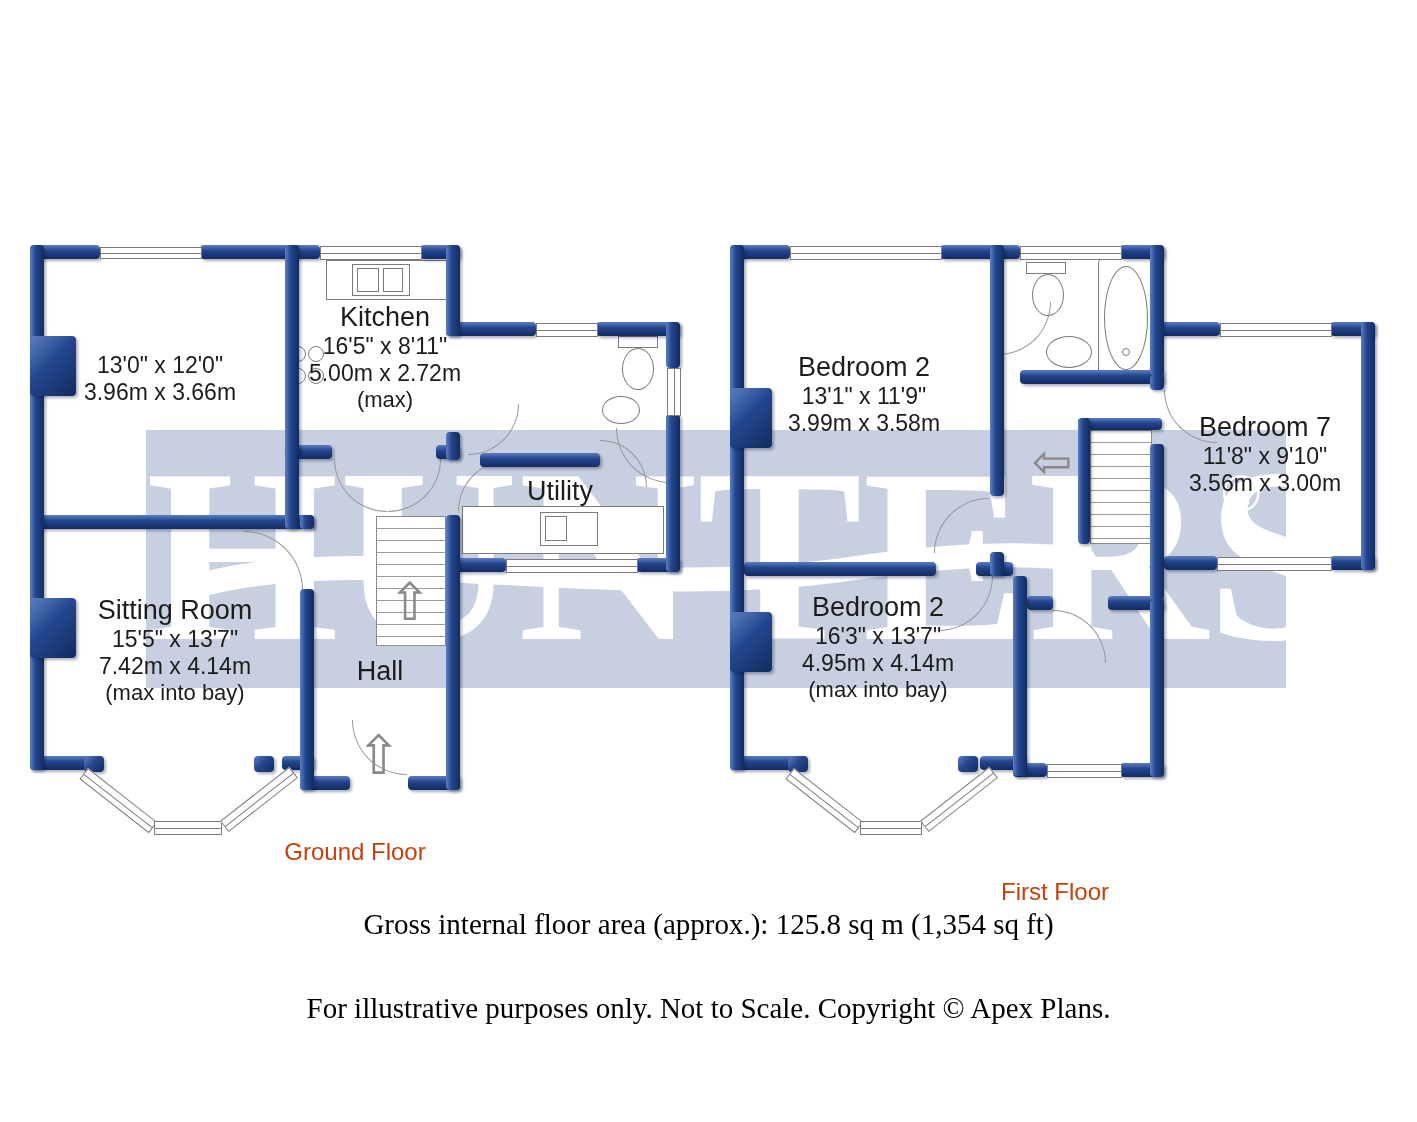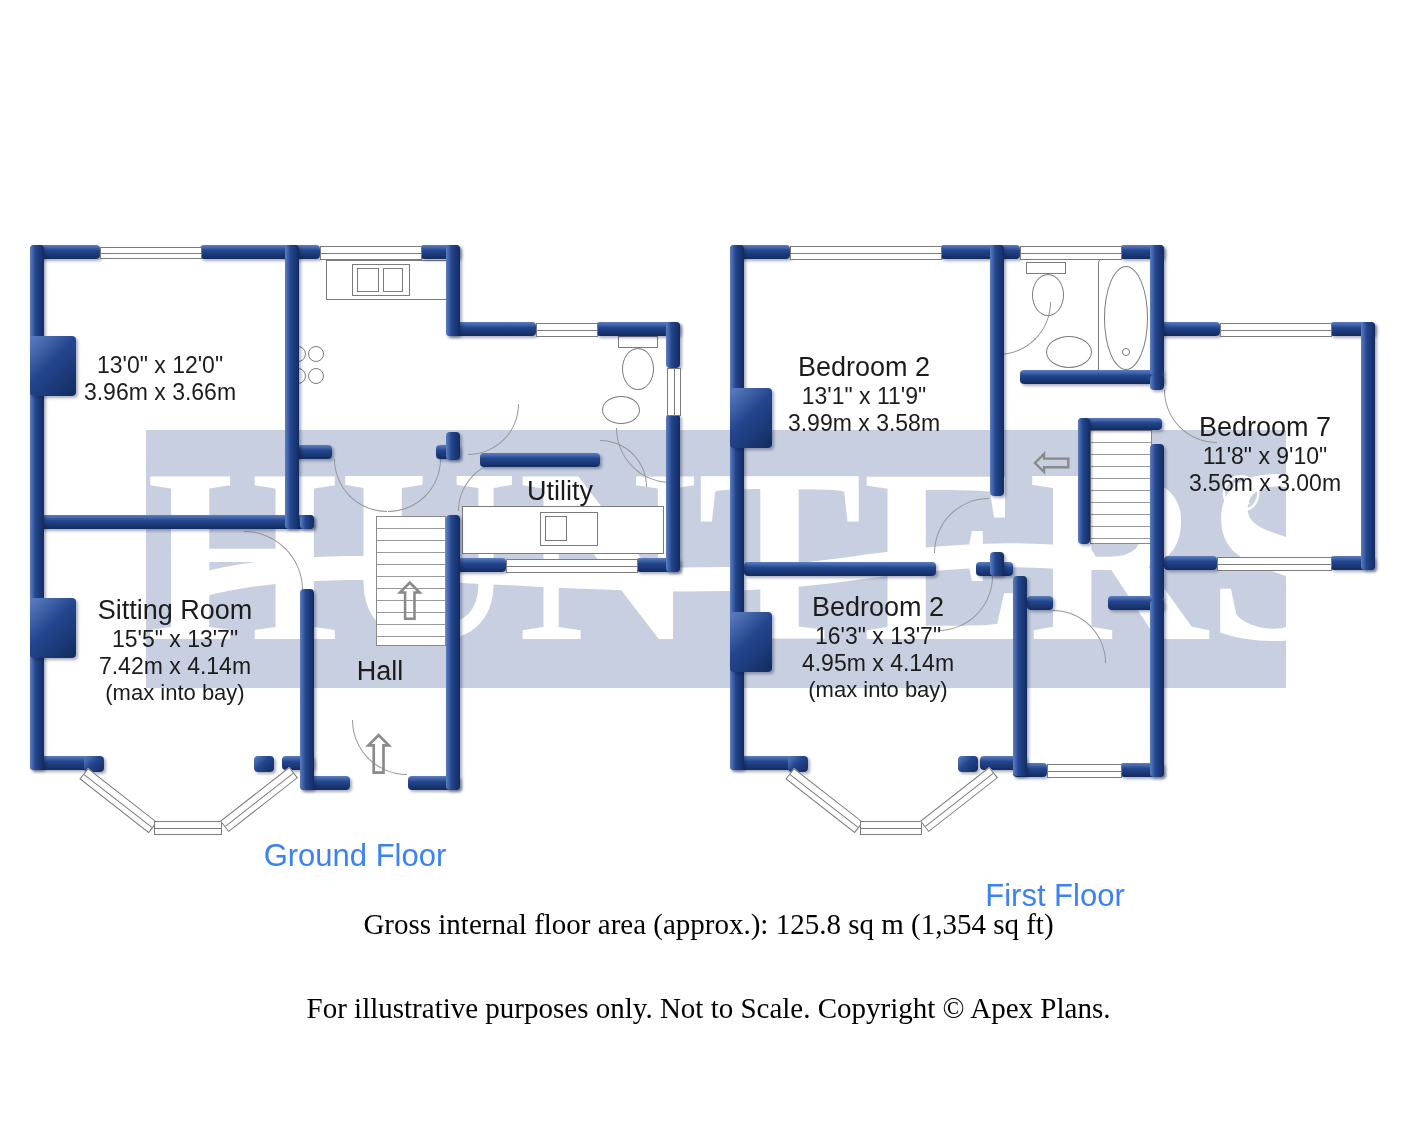--- a/index.html
+++ b/index.html
@@ -31,21 +31,21 @@
   .arrow{position:absolute;z-index:9;color:#8a8a8a;line-height:1;}
   
   .fx{position:absolute;z-index:8;background:#fff;border:1px solid #7b7b7b;}
   .fx.round{border-radius:50%;}
   .circ{position:absolute;z-index:8;background:#fff;border:1px solid #7b7b7b;border-radius:50%;}
   
   .lbl{position:absolute;z-index:12;text-align:center;color:#1c1c1c;}
   .rname{font-size:27px;}
   .rdim{font-size:23px;}
   .rnote{font-size:22px;}
-  .ftitle{font-size:31px;color:#3b82f6;}
+  .ftitle{font-size:24px;color:#c2410c;}
   .footer{position:absolute;left:0;width:1417px;z-index:12;text-align:center;
      font-family:"Liberation Serif",serif;font-size:29px;color:#000;}
   
   .wm-band{position:absolute;left:146px;top:430px;width:1140px;height:258px;z-index:5;}
   .wm-text{position:absolute;left:0;top:0;width:100%;height:100%;
      font-family:"Liberation Serif",serif;font-weight:bold;font-size:248px;line-height:252px;
      color:#ffffff;text-align:center;letter-spacing:0px;}
   .wm-reg{position:absolute;z-index:6;font-family:"Liberation Sans",sans-serif;
      color:#fff;font-size:52px;line-height:1;}
   .wm-swoosh{position:absolute;left:50px;top:92px;z-index:1;}
@@ -127,20 +127,26 @@
   <div class="fx" style="left:462px;top:506px;width:200px;height:46px;"></div>
   <div class="fx" style="left:540px;top:512px;width:56px;height:32px;"></div>
   <div class="fx" style="left:545px;top:516px;width:20px;height:23px;"></div>
   <div class="fx" style="left:618px;top:336px;width:38px;height:10px;"></div>
   <div class="fx round" style="left:622px;top:348px;width:30px;height:40px;"></div>
   <div class="fx round" style="left:602px;top:396px;width:36px;height:26px;"></div>
 
   <div class="lbl" style="left:55px;top:352px;width:210px;">
     <div class="rdim">13'0" x 12'0"</div>
     <div class="rdim">3.96m x 3.66m</div>
+  </div>
+  <div class="lbl" style="left:300px;top:302px;width:170px;">
+    <div class="rname">Kitchen</div>
+    <div class="rdim">16'5" x 8'11"</div>
+    <div class="rdim">5.00m x 2.72m</div>
+    <div class="rnote">(max)</div>
   </div>
   <div class="lbl" style="left:505px;top:476px;width:110px;">
     <div class="rname">Utility</div>
   </div>
   <div class="lbl" style="left:65px;top:595px;width:220px;">
     <div class="rname">Sitting Room</div>
     <div class="rdim">15'5" x 13'7"</div>
     <div class="rdim">7.42m x 4.14m</div>
     <div class="rnote">(max into bay)</div>
   </div>

